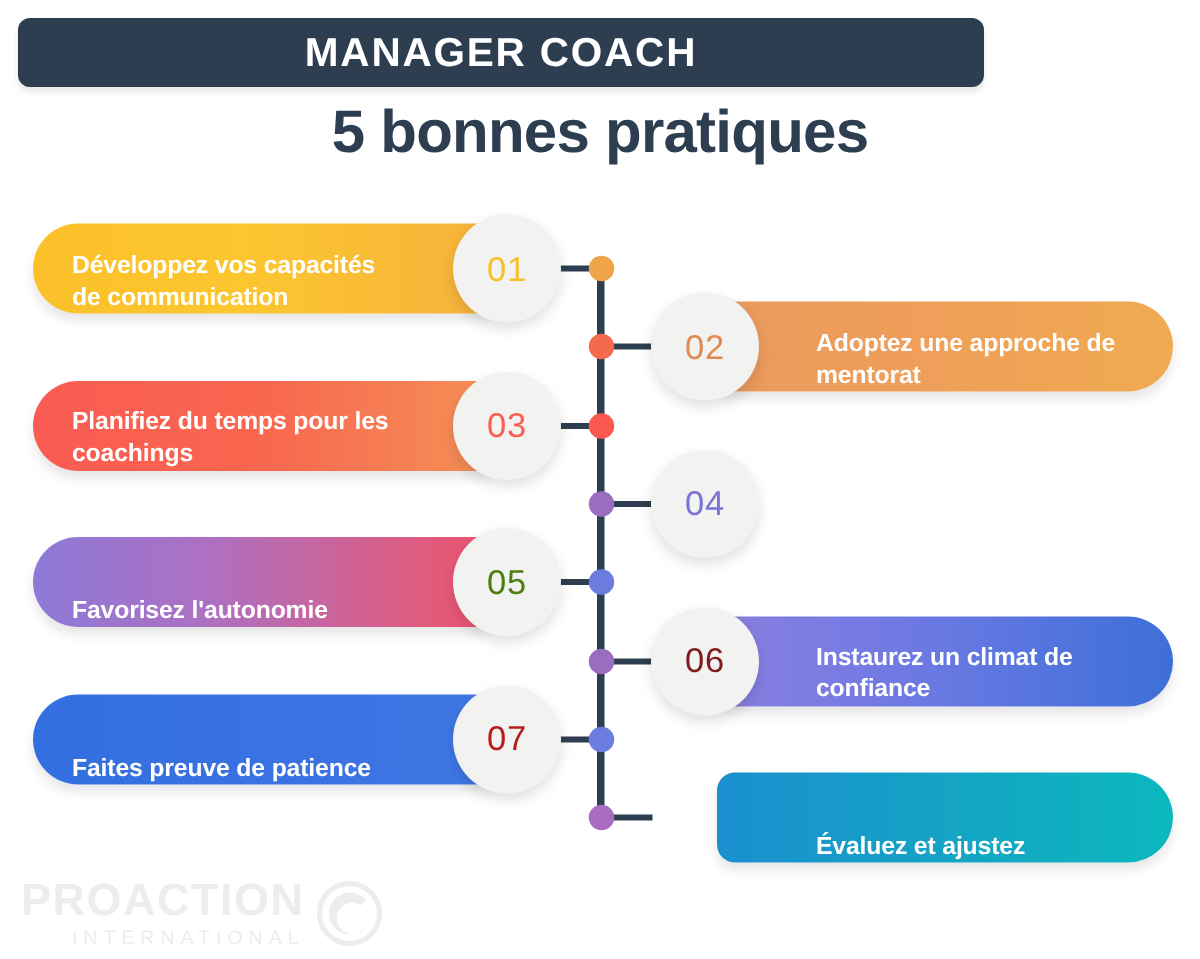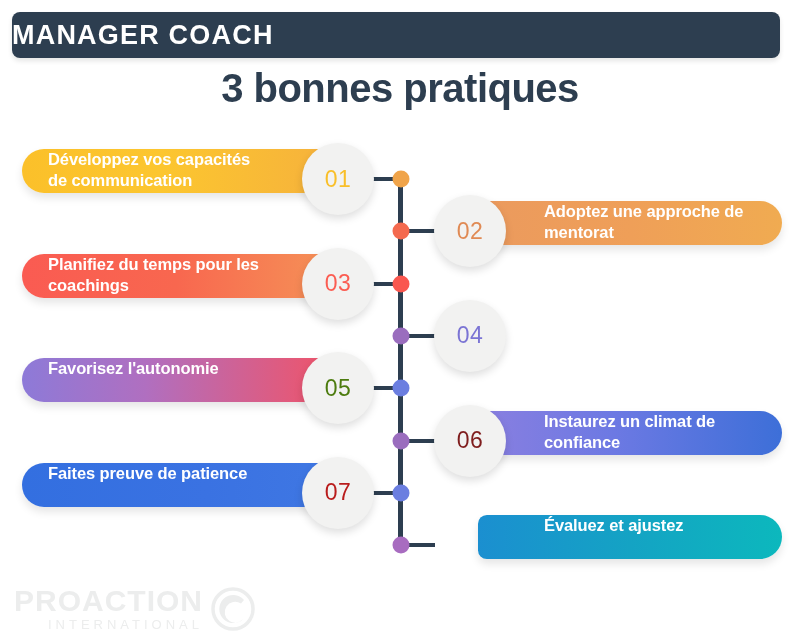--- a/index.html
+++ b/index.html
@@ -13,27 +13,28 @@
     font-family: "Liberation Sans", sans-serif;
     overflow: hidden;
     position: relative;
   }
 
   
   #header-bar {
     position: absolute;
     left: 12px;
     top: 12px;
-    width: 768px;
+    width: 644px;
     height: 46px;
     background: #2d3e50;
     border-radius: 8px;
     box-shadow: 0 3px 5px rgba(0,0,0,0.10);
     display: flex;
     align-items: center;
+    justify-content: center;
   }
   #header-title {
     color: #ffffff;
     font-size: 27px;
     font-weight: bold;
     letter-spacing: 1.2px;
     font-family: "Liberation Sans", sans-serif;
   }
   #page-subtitle {
     position: absolute;
@@ -76,24 +77,24 @@
   .row {
     position: absolute;
     height: 72px;
   }
   .row.left  { left: 22px;  width: 352px; }
   .row.right { left: 434px; width: 348px; }
 
   .pill {
     position: absolute;
     top: 6px;
-    height: 44px;
+    height: 60px;
     box-shadow: 0 5px 8px rgba(0,0,0,0.10);
     display: flex;
-    align-items: flex-start;
+    align-items: flex-end;
     box-sizing: border-box;
   }
   .row.left .pill {
     left: 0;
     right: 44px;
     border-radius: 30px 12px 12px 30px;
     padding-left: 26px;
     padding-right: 62px;
     justify-content: flex-start;
   }
@@ -167,21 +168,21 @@
   }
   #brand-mark { display: block; }
 </style>
 </head>
 <body>
 
 <div id="header-bar">
   <span id="header-title">MANAGER COACH</span>
 </div>
 
-<div id="page-subtitle">3 bonnes pratiques</div>
+<div id="page-subtitle">5 bonnes pratiques</div>
 
 <div id="timeline-axis"></div>
 <div id="timeline-dots">
     <div class="timeline-dot" style="left: 400.5px; top: 179px; background: rgb(240, 164, 74);"></div>
     <div class="timeline-dot" style="left: 400.5px; top: 231.3px; background: rgb(244, 106, 79);"></div>
     <div class="timeline-dot" style="left: 400.5px; top: 283.6px; background: rgb(249, 87, 79);"></div>
     <div class="timeline-dot" style="left: 400.5px; top: 335.9px; background: rgb(154, 109, 190);"></div>
     <div class="timeline-dot" style="left: 400.5px; top: 388.2px; background: rgb(107, 126, 224);"></div>
     <div class="timeline-dot" style="left: 400.5px; top: 440.5px; background: rgb(154, 109, 190);"></div>
     <div class="timeline-dot" style="left: 400.5px; top: 492.8px; background: rgb(107, 126, 224);"></div>

